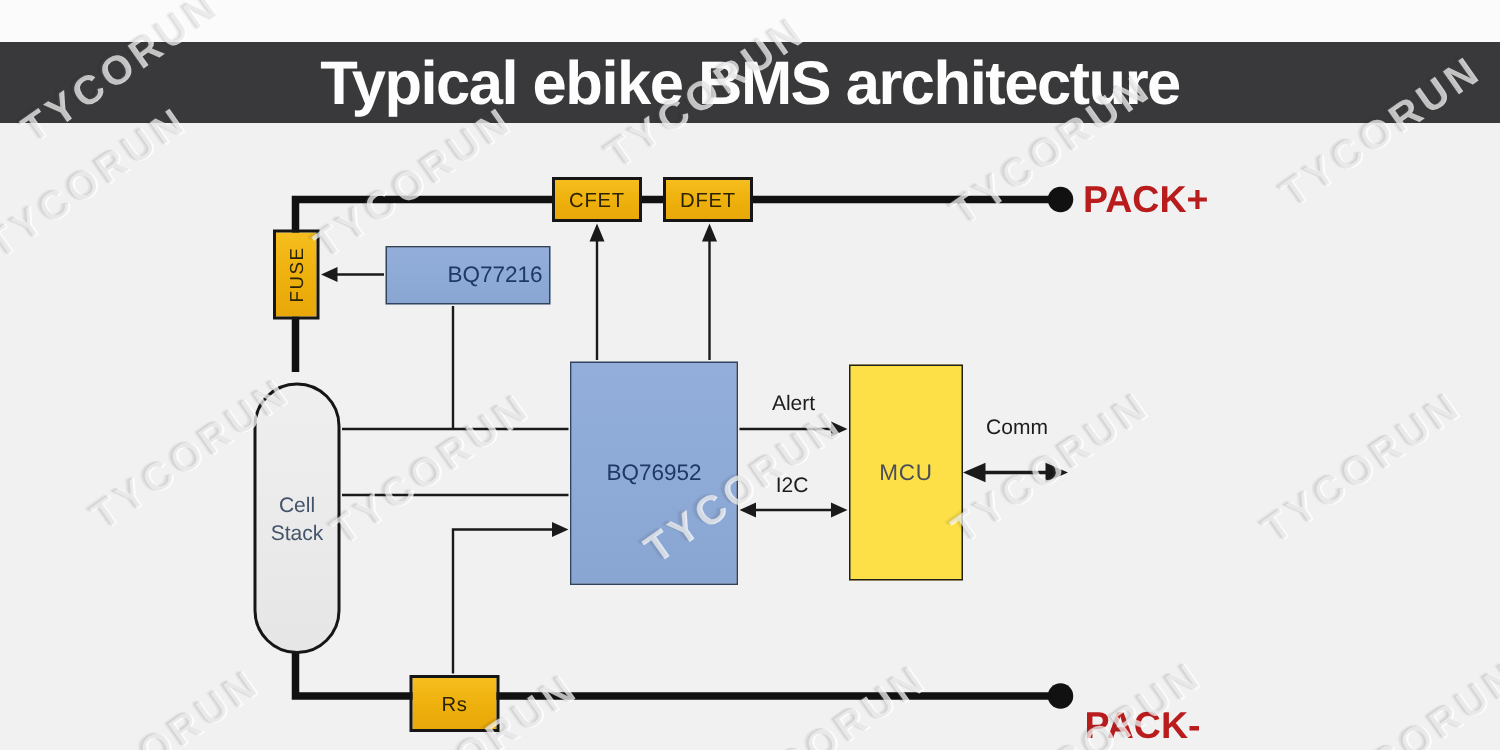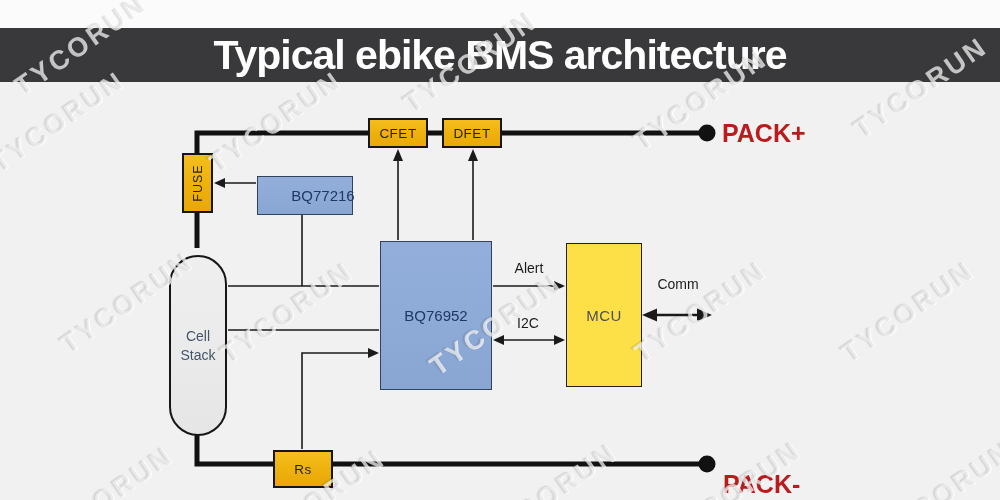--- a/index.html
+++ b/index.html
@@ -20,21 +20,21 @@
        text-align:center;}
   .orange{background:linear-gradient(180deg,#f5be1e 0%,#eeb00c 55%,#e8a80a 100%);
           border:2px solid #161616;color:#2b2305;font-size:13.5px;font-weight:500;letter-spacing:.5px;}
   .blue{background:linear-gradient(180deg,#93aeda 0%,#89a6d3 100%);
         border:1.5px solid #30425c;color:#1F3864;font-size:15px;}
   .fuse{left:182px;top:153px;width:31px;height:60px;}
   .fuse span{transform:rotate(-90deg);white-space:nowrap;font-size:12.5px;letter-spacing:1px;}
   .cfet{left:368px;top:118px;width:60px;height:30px;}
   .dfet{left:442px;top:118px;width:60px;height:30px;}
   .rs{left:273px;top:450px;width:60px;height:38px;}
-  .bq77216{left:257px;top:176px;width:96px;height:39px;padding-left:36px;}
+  .bq77216{left:257px;top:164px;width:110px;height:39px;padding-left:36px;}
   .bq76952{left:380px;top:241px;width:112px;height:149px;}
   .cell{left:169px;top:255px;width:58px;height:181px;border-radius:29px;
         background:linear-gradient(180deg,#efefef,#e6e6e7);border:2px solid #161616;
         color:#44546A;font-size:14px;line-height:19px;}
   .mcu{left:566px;top:243px;width:76px;height:144px;background:#fde047;
        border:1.5px solid #20201f;color:#4a4f5a;font-size:15px;letter-spacing:.5px;}
 
   
   .wlabel{position:absolute;width:64px;text-align:center;font-size:14px;color:#1c1c1c;}
   .lbl-alert{left:497px;top:260px;}

